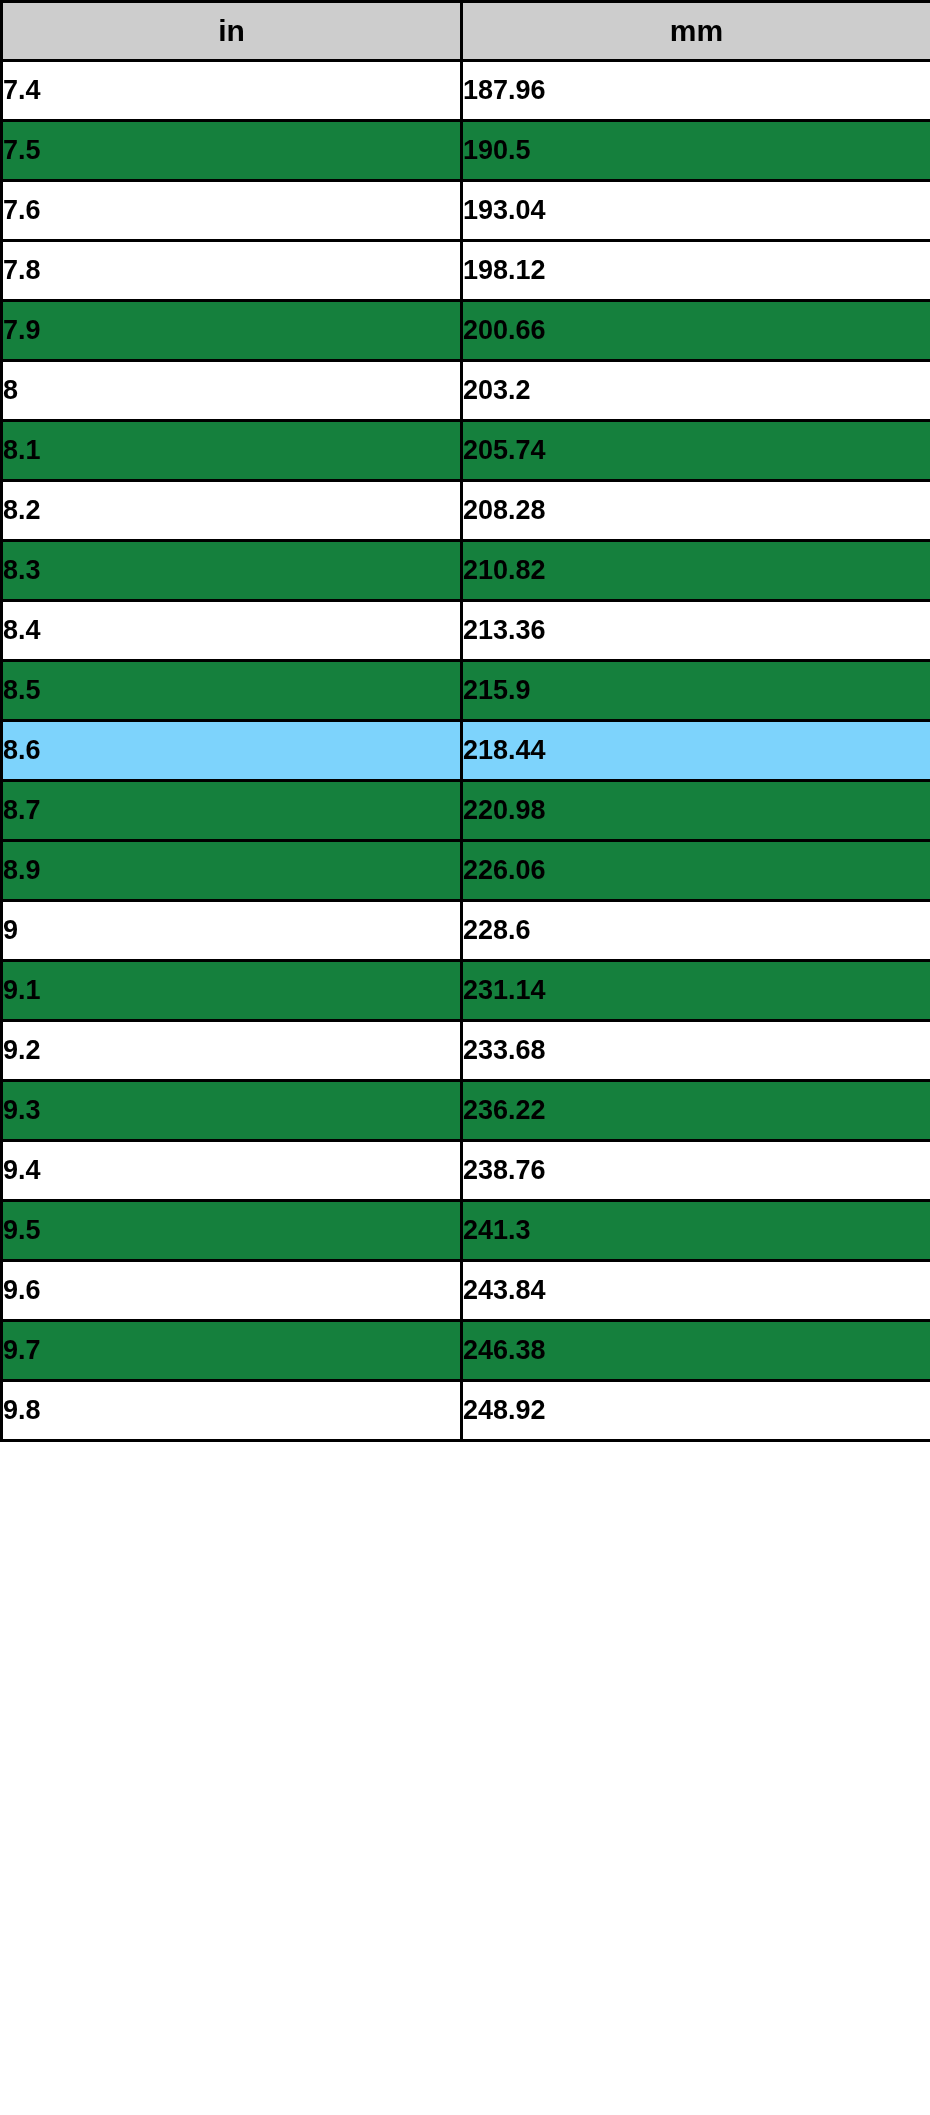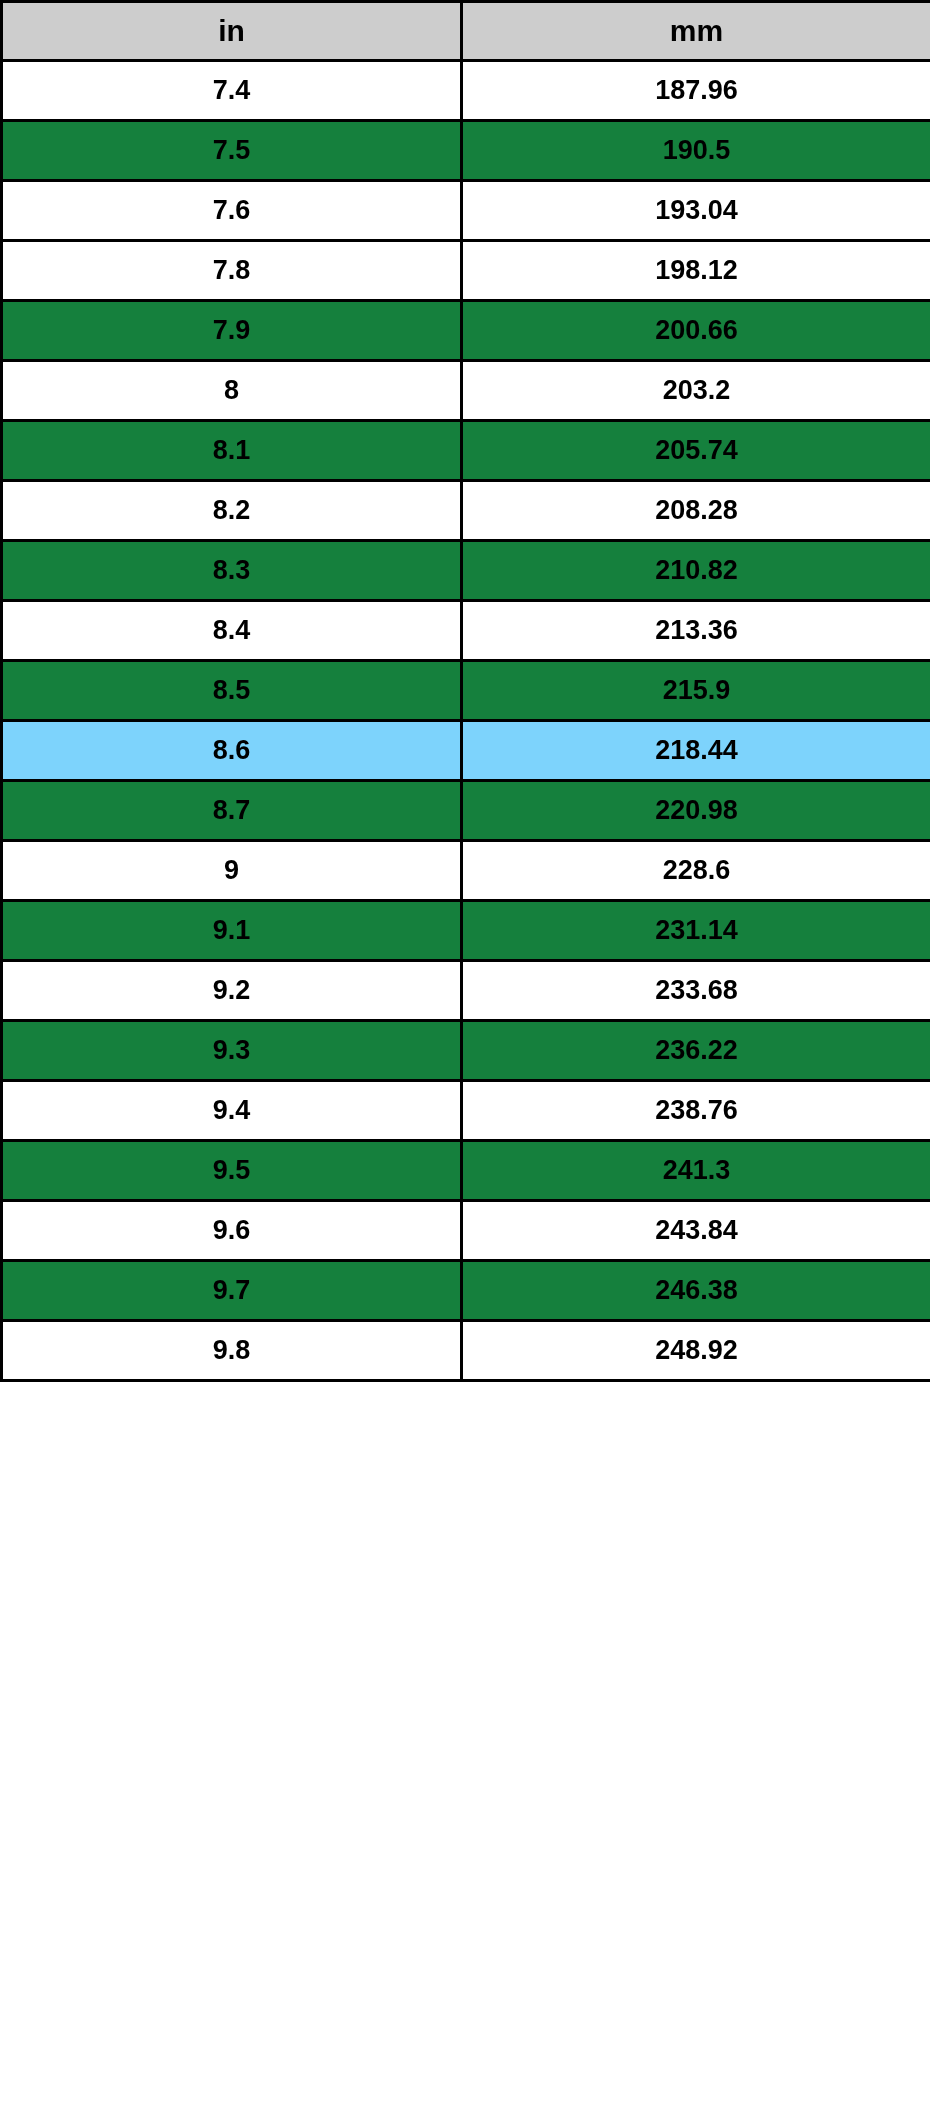--- a/index.html
+++ b/index.html
@@ -39,21 +39,21 @@
     border-bottom: 3px solid #000000;
     border-right: 3px solid #000000;
     vertical-align: middle;
   }
   table.conv th:last-child { border-right: none; }
 
   table.conv td {
     color: #000000;
     font-weight: bold;
     font-size: 27px;
-    text-align: center;
+    text-align: left;
     height: 57px;
     padding: 0;
     border-bottom: 3px solid #000000;
     border-right: 3px solid #000000;
     vertical-align: middle;
   }
   table.conv td:last-child { border-right: none; }
   table.conv tbody tr:last-child td { border-bottom: none; }
 
   table.conv tbody tr.row-odd  td { background: #ffffff; }
@@ -121,20 +121,24 @@
           <td>215.9</td>
         </tr>
         <tr class="row-highlight">
           <td>8.6</td>
           <td>218.44</td>
         </tr>
         <tr class="row-even">
           <td>8.7</td>
           <td>220.98</td>
         </tr>
+        <tr class="row-even">
+          <td>8.9</td>
+          <td>226.06</td>
+        </tr>
         <tr class="row-odd">
           <td>9</td>
           <td>228.6</td>
         </tr>
         <tr class="row-even">
           <td>9.1</td>
           <td>231.14</td>
         </tr>
         <tr class="row-odd">
           <td>9.2</td>

